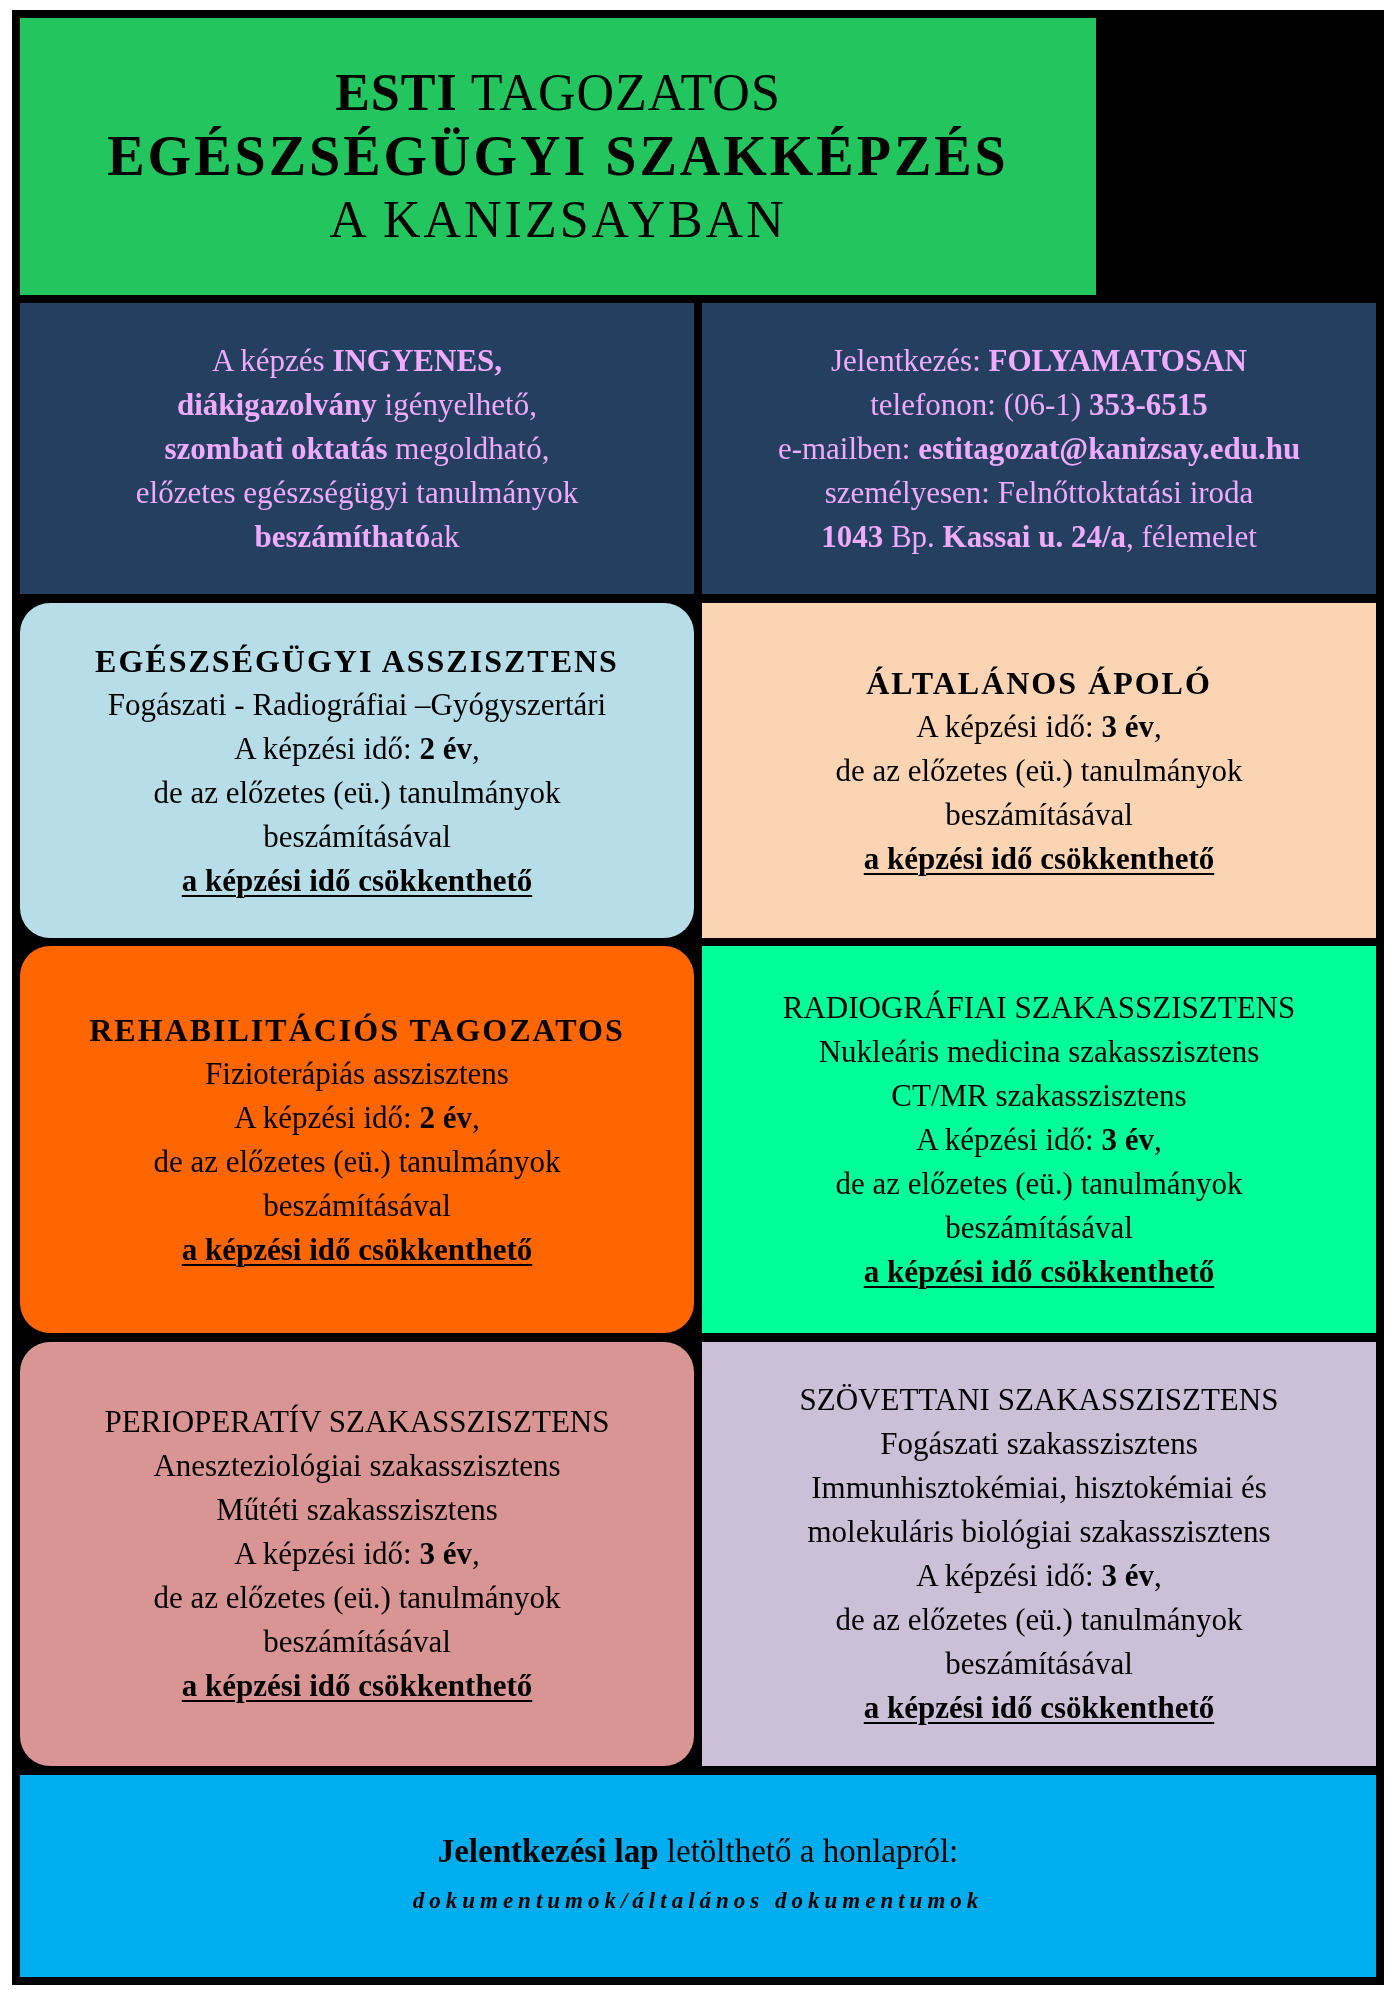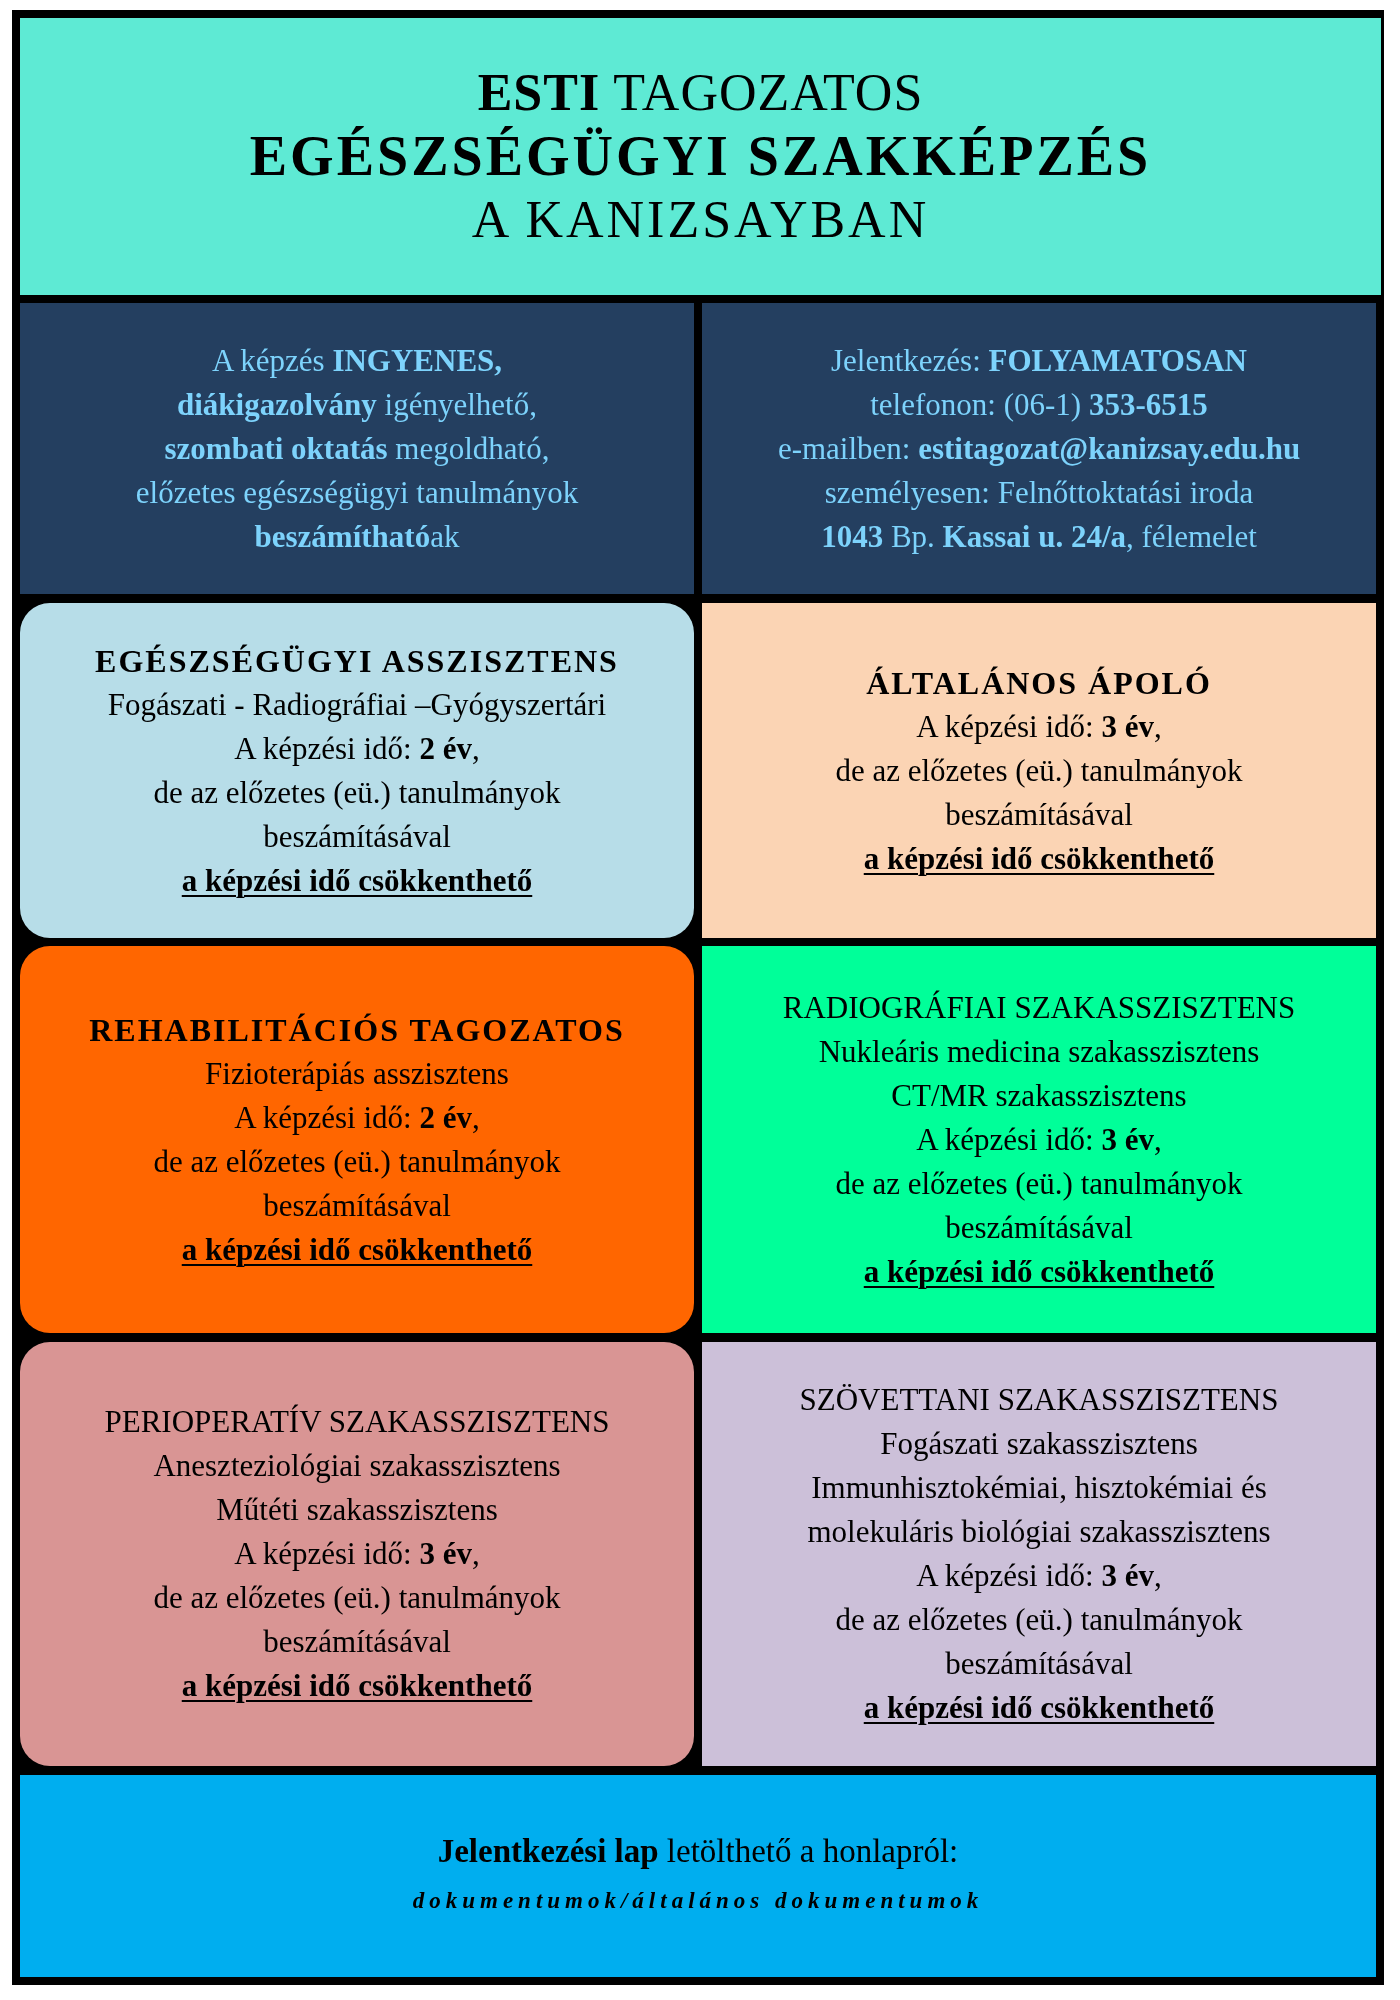--- a/index.html
+++ b/index.html
@@ -4,26 +4,26 @@
 <style>
   html, body { margin: 0; padding: 0; background: #ffffff; }
   body { width: 1400px; height: 2000px; position: relative; overflow: hidden;
          font-family: "Liberation Serif", "DejaVu Serif", serif; color: #000; }
   .frame { position: absolute; left: 12px; top: 10px; width: 1372px; height: 1975px; background: #000; }
   .cell { position: absolute; display: flex; flex-direction: column; justify-content: center;
           align-items: center; text-align: center; box-sizing: border-box; }
   .line { display: block; white-space: nowrap; }
   b { font-weight: bold; }
   
-  #header { left: 8px; top: 8px; width: 1361px; height: 277px; background: #5eead4; }
+  #header { left: 8px; top: 8px; width: 1076px; height: 277px; background: #22c55e; }
   #header .t1 { font-size: 52px; line-height: 60px; letter-spacing: 1px; }
   #header .t2 { font-size: 56px; line-height: 66px; font-weight: bold; letter-spacing: 3px; }
   #header .t3 { font-size: 52px; line-height: 62px; letter-spacing: 3px; }
   
-  .info { top: 293px; height: 291px; background: #243F60; color: #7dd3fc; font-size: 31px; line-height: 44px; }
+  .info { top: 293px; height: 291px; background: #243F60; color: #f0abfc; font-size: 31px; line-height: 44px; }
   #info-left { left: 8px; width: 674px; }
   #info-right { left: 690px; width: 674px; }
   
   .card { font-size: 31px; line-height: 44px; }
   .card .title-b { font-weight: bold; letter-spacing: 2px; font-size: 32px; }
   .card .title-r { font-weight: normal; font-size: 31px; }
   .card .reduce { font-weight: bold; text-decoration: underline; text-underline-offset: 4px; text-decoration-thickness: 2px; }
   .col-l { left: 8px; width: 674px; border-radius: 30px; }
   .col-r { left: 690px; width: 674px; }
   .row1 { top: 593px; height: 335px; }

